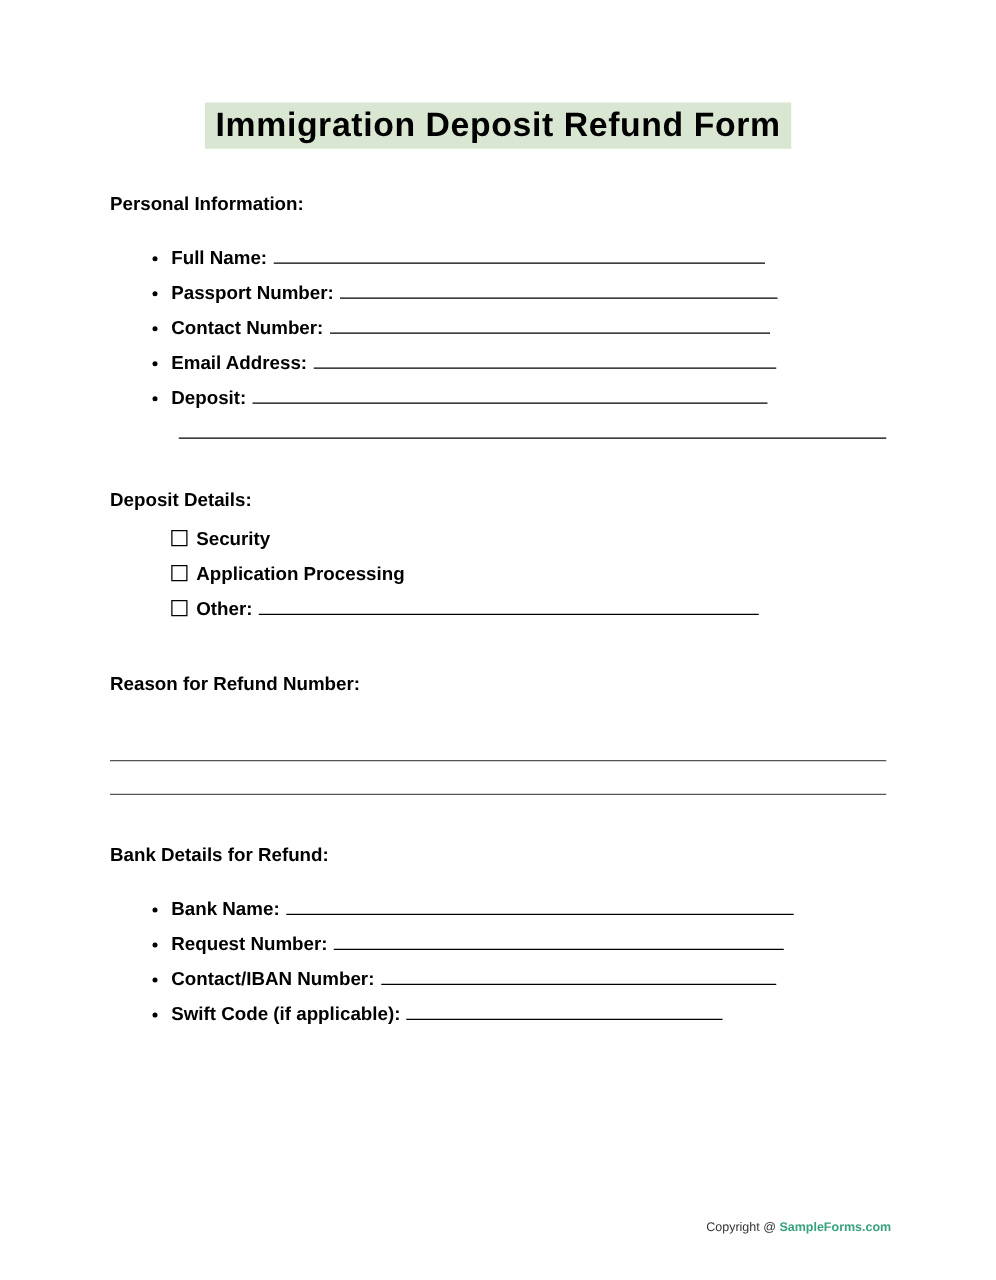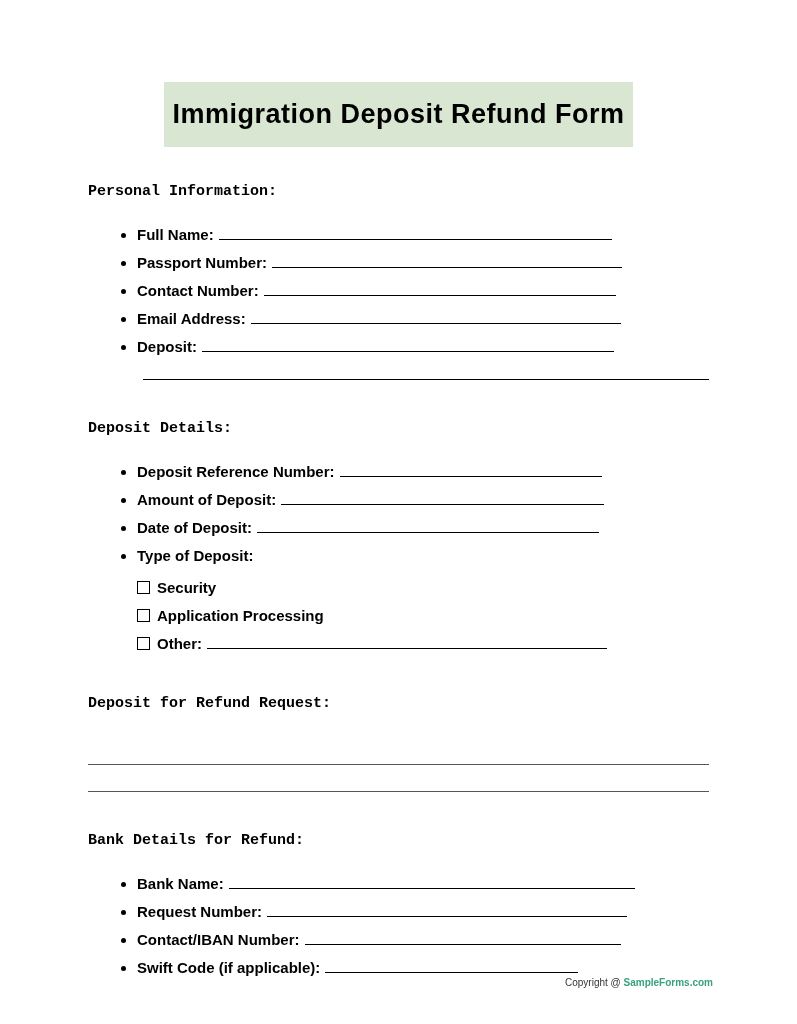--- a/index.html
+++ b/index.html
@@ -12,27 +12,26 @@
     color:#000;
     overflow:hidden;
   }
   .title-wrap{ text-align:center; padding-top:82px; }
   .title{
     display:inline-block;
     background:#d9e6d2;
     font-size:27px;
     font-weight:bold;
     letter-spacing:0.5px;
-    padding:17px 8px;
+    padding:3px 8px;
   }
   .content{ margin:0 88px; }
   .heading{
     font-weight:bold;
     font-size:15px;
-    font-family:Liberation Mono, monospace;
   }
   .h-personal{ margin-top:36px; }
   .h-deposit{ margin-top:36px; }
   .h-reason{ margin-top:42px; }
   .h-bank{ margin-top:40px; }
   ul.blist{
     list-style:disc;
     margin:26px 0 0 0;
     padding:0 0 0 49px;
     font-size:15px;
@@ -115,47 +114,33 @@
       </li>
       <li>
         <span class="lbl">Deposit:</span><span class="line" style="width:412px"></span>
       </li>
     </ul>
     <div class="cont-line">
       <span class="line" style="width:566px"></span>
     </div>
 
     <div class="heading h-deposit">Deposit Details:</div>
-    <ul class="blist">
-      <li>
-        <span class="lbl">Deposit Reference Number:</span><span class="line" style="width:262px"></span>
-      </li>
-      <li>
-        <span class="lbl">Amount of Deposit:</span><span class="line" style="width:323px"></span>
-      </li>
-      <li>
-        <span class="lbl">Date of Deposit:</span><span class="line" style="width:342px"></span>
-      </li>
-      <li>
-        <span class="lbl">Type of Deposit:</span>
-      </li>
-    </ul>
     <div class="checkbox-group">
       <div class="cb-row">
         <span class="checkbox"></span><span>Security</span>
       </div>
       <div class="cb-row">
         <span class="checkbox"></span><span>Application Processing</span>
       </div>
       <div class="cb-row">
         <span class="checkbox"></span><span>Other:</span><span class="line" style="width:400px"></span>
       </div>
     </div>
 
-    <div class="heading h-reason">Deposit for Refund Request:</div>
+    <div class="heading h-reason">Reason for Refund Number:</div>
     <div class="rule rule-1"></div>
     <div class="rule rule-2"></div>
 
     <div class="heading h-bank">Bank Details for Refund:</div>
     <ul class="blist">
       <li>
         <span class="lbl">Bank Name:</span><span class="line" style="width:406px"></span>
       </li>
       <li>
         <span class="lbl">Request Number:</span><span class="line" style="width:360px"></span>

